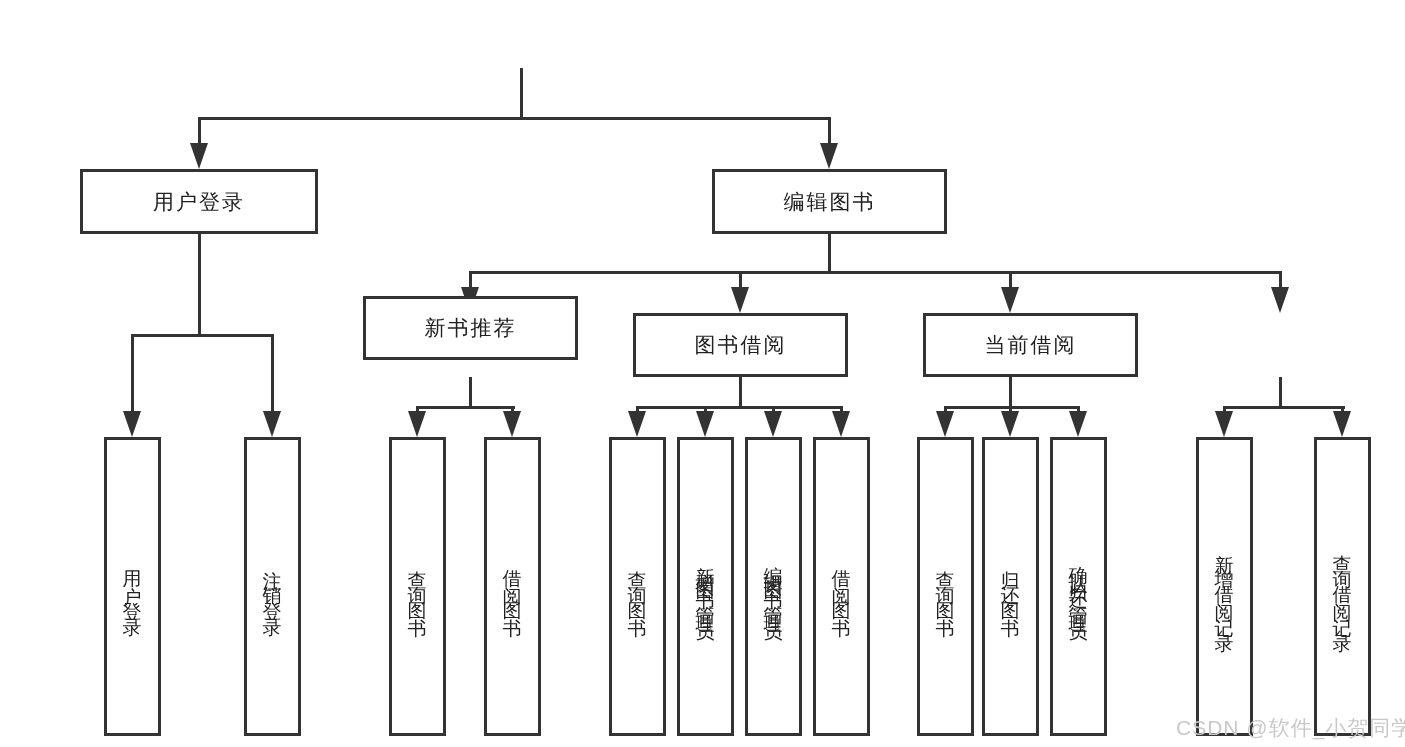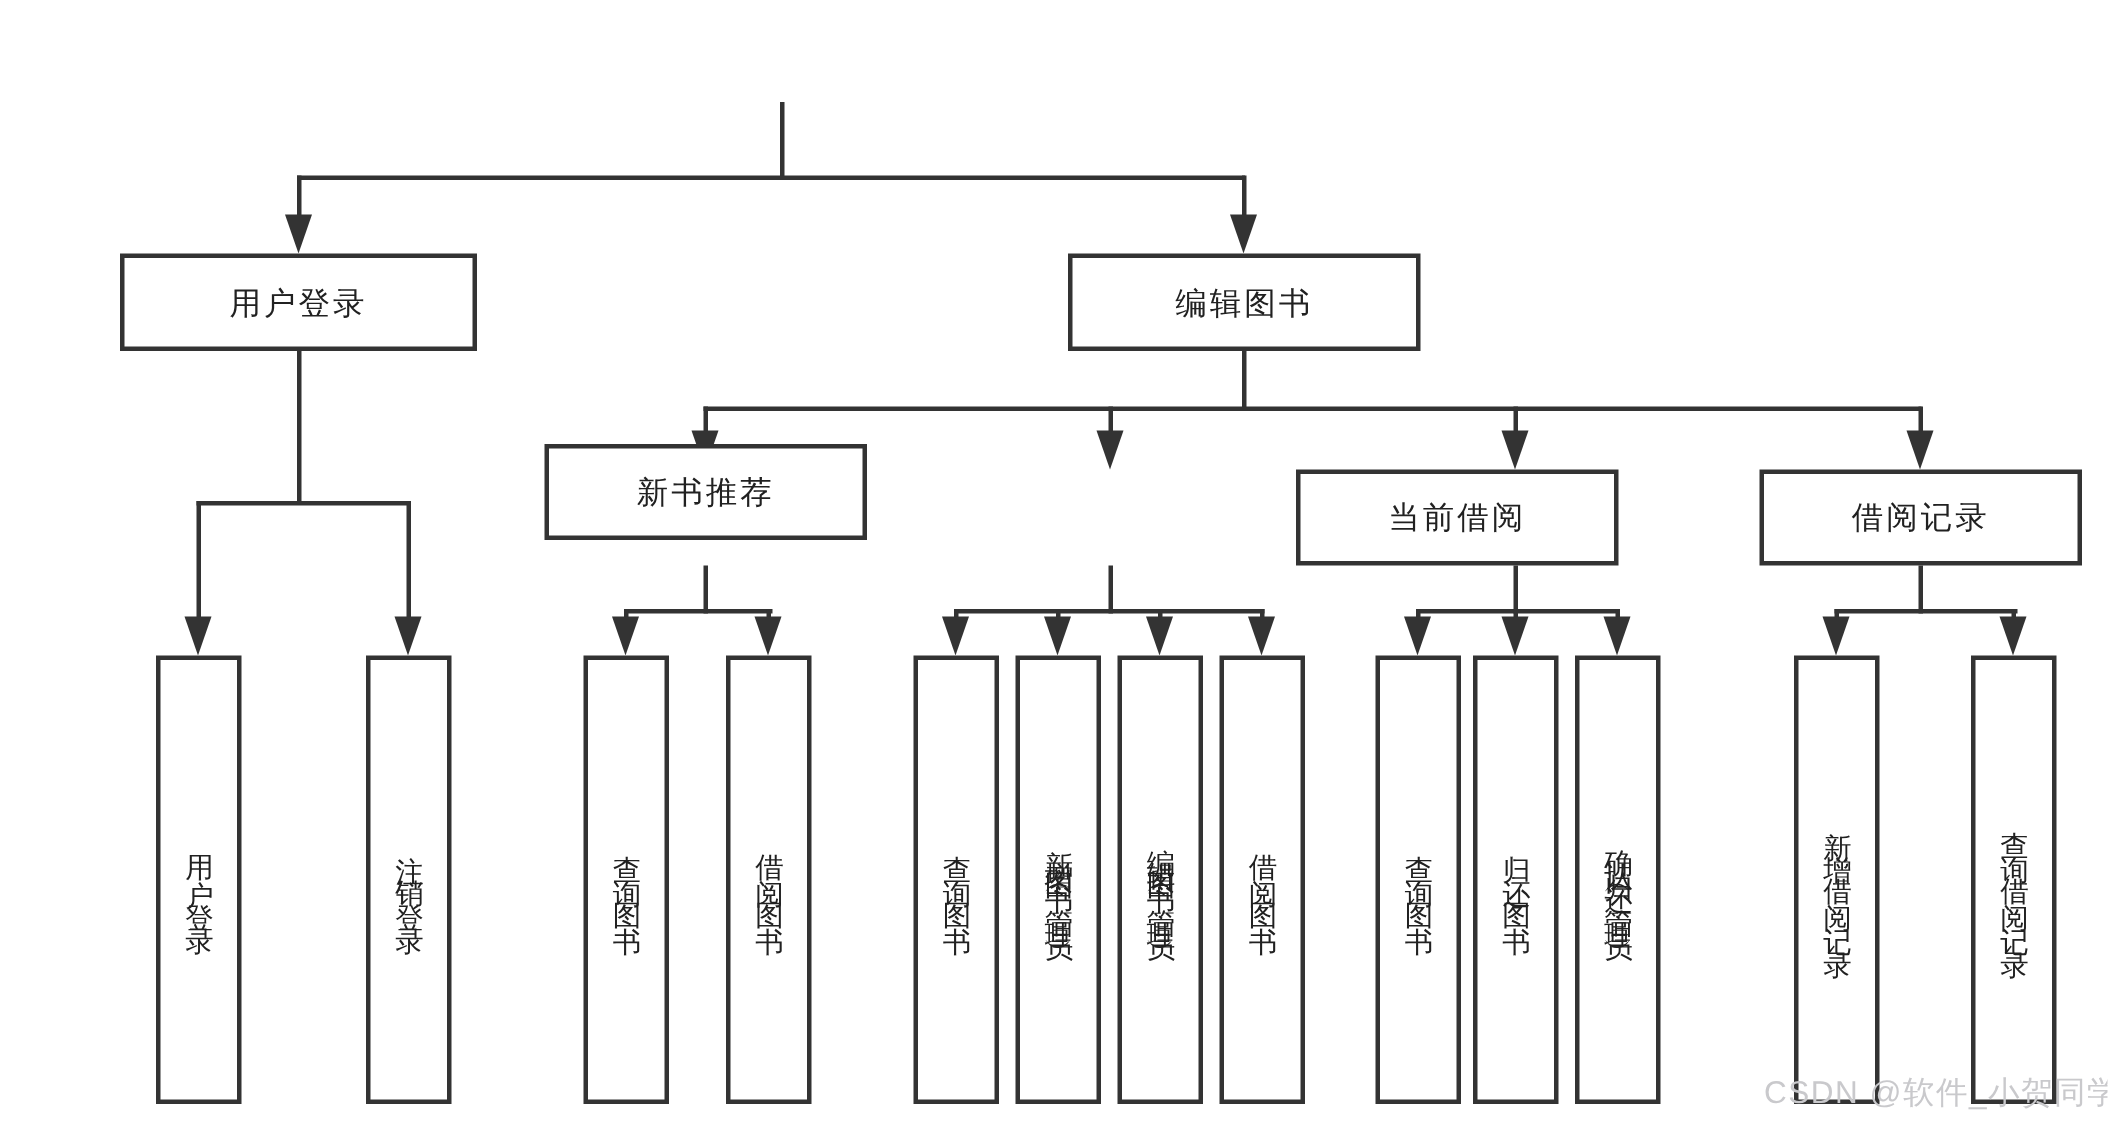--- a/index.html
+++ b/index.html
@@ -85,22 +85,22 @@
   <div class="ln" style="left:469px;top:271px;width:3px;height:18px"></div>
   <div class="ln" style="left:739px;top:271px;width:3px;height:18px"></div>
   <div class="ln" style="left:1009px;top:271px;width:3px;height:18px"></div>
   <div class="ln" style="left:1279px;top:271px;width:3px;height:18px"></div>
   <div class="arr" style="left:461px;top:287px"></div>
   <div class="arr" style="left:731px;top:287px"></div>
   <div class="arr" style="left:1001px;top:287px"></div>
   <div class="arr" style="left:1271px;top:287px"></div>
 
   <div class="box" style="left:363px;top:296px;width:215px;height:64px">新书推荐</div>
-  <div class="box" style="left:864px;top:313px;width:215px;height:64px">当前借阅</div>
-  <div class="box" style="left:1173px;top:313px;width:215px;height:64px">借阅记录</div>
+  <div class="box" style="left:633px;top:313px;width:215px;height:64px">图书借阅</div>
+  <div class="box" style="left:923px;top:313px;width:215px;height:64px">当前借阅</div>
 
   <div class="ln" style="left:198px;top:233px;width:3px;height:103px"></div>
   <div class="ln" style="left:131px;top:334px;width:143px;height:3px"></div>
   <div class="ln" style="left:131px;top:334px;width:3px;height:79px"></div>
   <div class="ln" style="left:271px;top:334px;width:3px;height:79px"></div>
   <div class="arr" style="left:123px;top:411px"></div>
   <div class="arr" style="left:263px;top:411px"></div>
 
   <div class="ln" style="left:469px;top:377px;width:3px;height:32px"></div>
   <div class="ln" style="left:416px;top:406px;width:99px;height:3px"></div>

